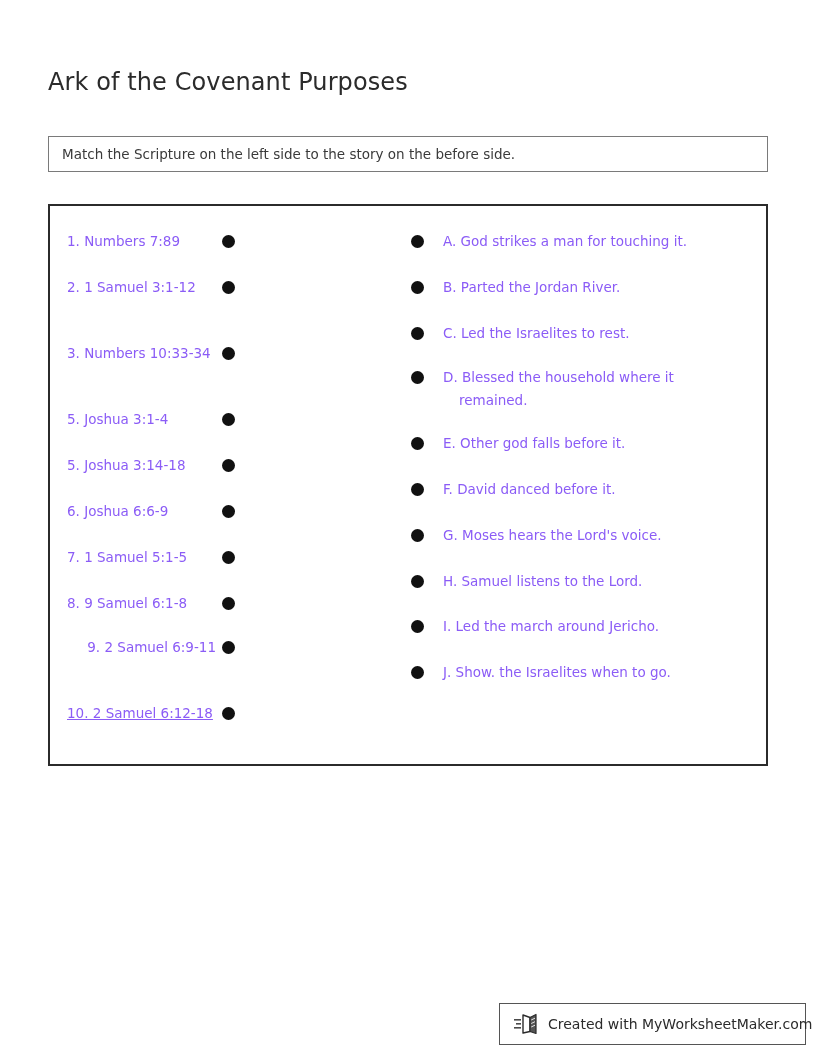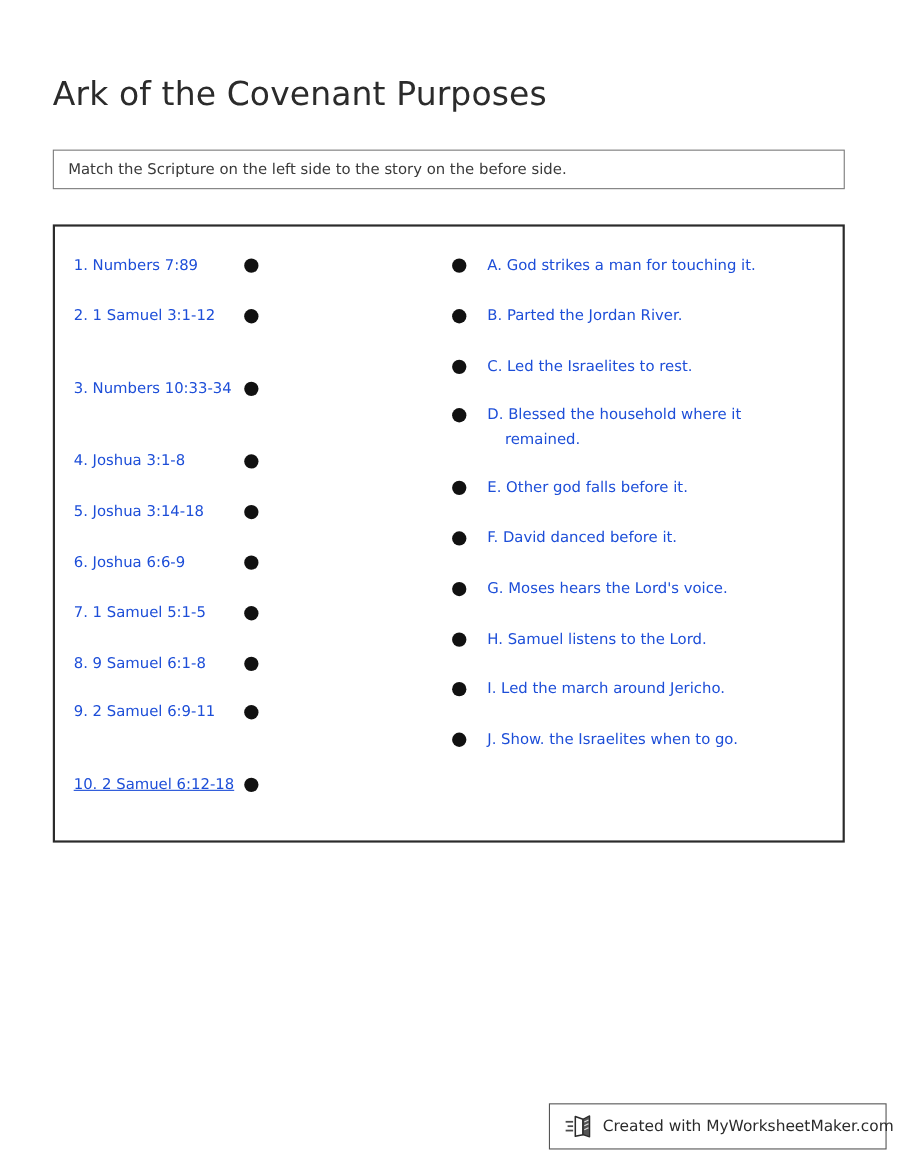--- a/index.html
+++ b/index.html
@@ -20,21 +20,21 @@
     position: absolute;
     inset: 0;
     background: #ffffff;
   }
 
   
   .worksheet-title {
     position: absolute;
     left: 48px;
     top: 46px;
-    font-size: 30px;
+    font-size: 24px;
     font-weight: 400;
     color: #2b2b2b;
     letter-spacing: 0.1px;
     line-height: 40px;
     white-space: nowrap;
   }
 
   
   .instruction-box {
     position: absolute;
@@ -82,21 +82,21 @@
   
   .item-row {
     position: absolute;
     display: block;
   }
 
   .item-text {
     position: absolute;
     font-size: 13.5px;
     line-height: 22.5px;
-    color: #1d4ed8;
+    color: #8b5cf6;
   }
 
   
   .left-text {
     left: 17px;
     width: 128px;
     padding-left: 21px;
     text-indent: -21px;
   }
   .left-text.wide-num {
@@ -170,41 +170,41 @@
           <div class="item-row" style="top: 0px; left: 0px;">
             <div class="bullet left-bullet" style="top: 75px;"></div>
             <div class="item-text left-text" style="top: 70px;">2. 1 Samuel 3:1-12</div>
           </div>
           <div class="item-row" style="top: 0px; left: 0px;">
             <div class="bullet left-bullet" style="top: 141px;"></div>
             <div class="item-text left-text" style="top: 136px;">3. Numbers 10:33-34</div>
           </div>
           <div class="item-row" style="top: 0px; left: 0px;">
             <div class="bullet left-bullet" style="top: 207px;"></div>
-            <div class="item-text left-text" style="top: 202px;">4. Joshua 3:1-8</div>
+            <div class="item-text left-text" style="top: 202px;">5. Joshua 3:1-4</div>
           </div>
           <div class="item-row" style="top: 0px; left: 0px;">
             <div class="bullet left-bullet" style="top: 253px;"></div>
             <div class="item-text left-text" style="top: 248px;">5. Joshua 3:14-18</div>
           </div>
           <div class="item-row" style="top: 0px; left: 0px;">
             <div class="bullet left-bullet" style="top: 299px;"></div>
             <div class="item-text left-text" style="top: 294px;">6. Joshua 6:6-9</div>
           </div>
           <div class="item-row" style="top: 0px; left: 0px;">
             <div class="bullet left-bullet" style="top: 345px;"></div>
             <div class="item-text left-text" style="top: 340px;">7. 1 Samuel 5:1-5</div>
           </div>
           <div class="item-row" style="top: 0px; left: 0px;">
             <div class="bullet left-bullet" style="top: 391px;"></div>
             <div class="item-text left-text" style="top: 386px;">8. 9 Samuel 6:1-8</div>
           </div>
           <div class="item-row" style="top: 0px; left: 0px;">
             <div class="bullet left-bullet" style="top: 435px;"></div>
-            <div class="item-text left-text" style="top: 430px;">9. 2 Samuel 6:9-11</div>
+            <div class="item-text left-text" style="top: 430px; text-align: right;">9. 2 Samuel 6:9-11</div>
           </div>
           <div class="item-row" style="top: 0px; left: 0px;">
             <div class="bullet left-bullet" style="top: 501px;"></div>
             <div class="item-text left-text wide-num" style="top: 496px; text-decoration: underline;">10. 2 Samuel 6:12-18</div>
           </div>
         </div>
       <div class="col col-right" id="right-column">
           <div class="item-row" style="top: 0px; left: 0px;">
             <div class="bullet right-bullet" style="top: 29px;"></div>
             <div class="item-text right-text" style="top: 24px;">A. God strikes a man for touching it.</div>

